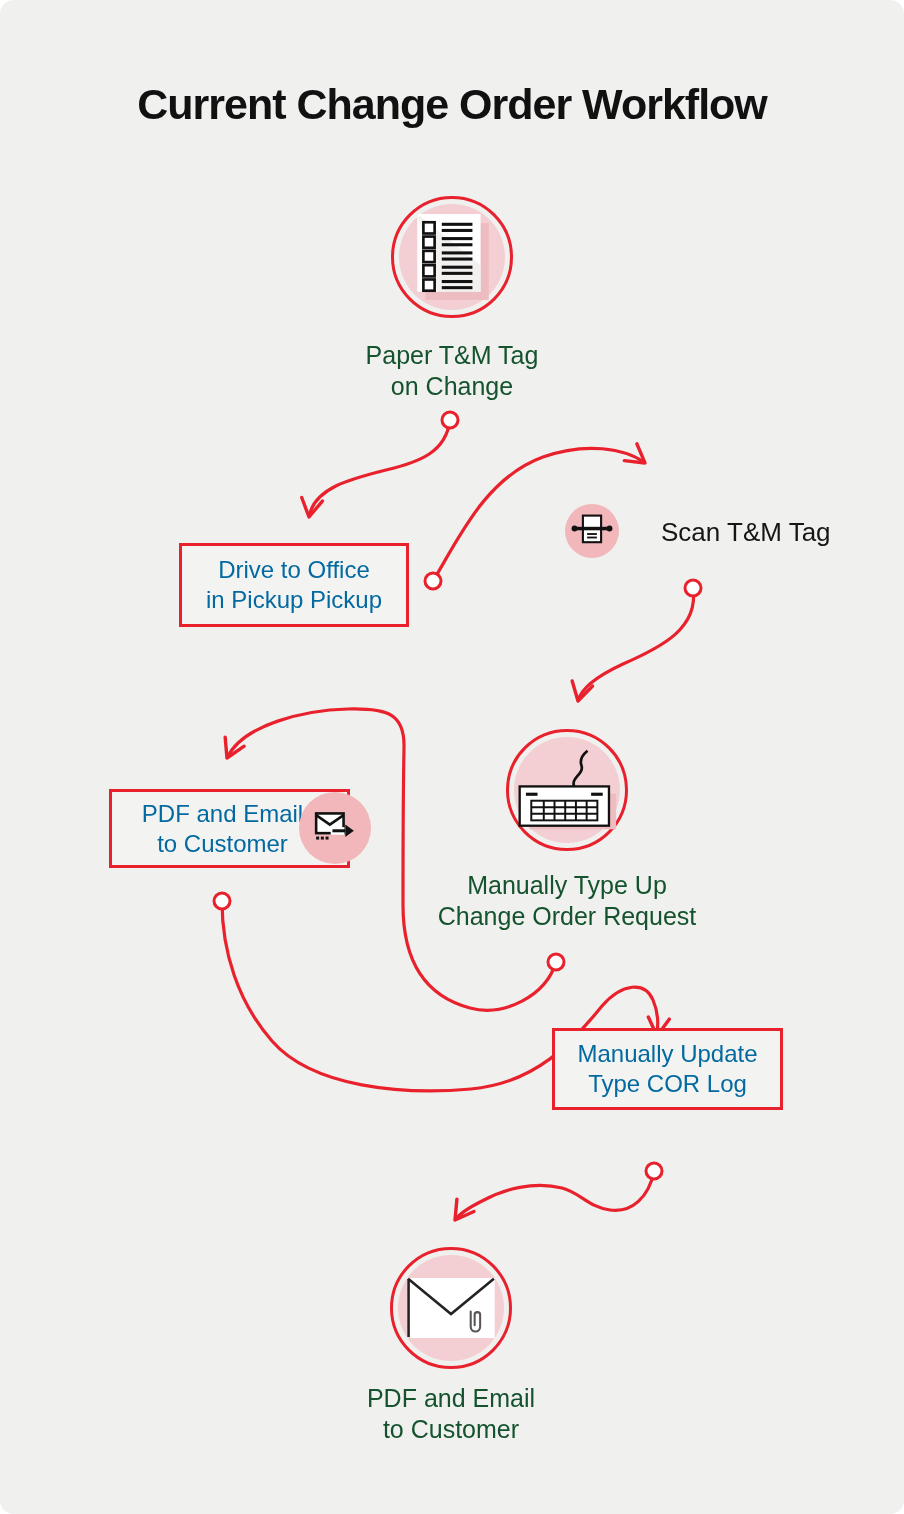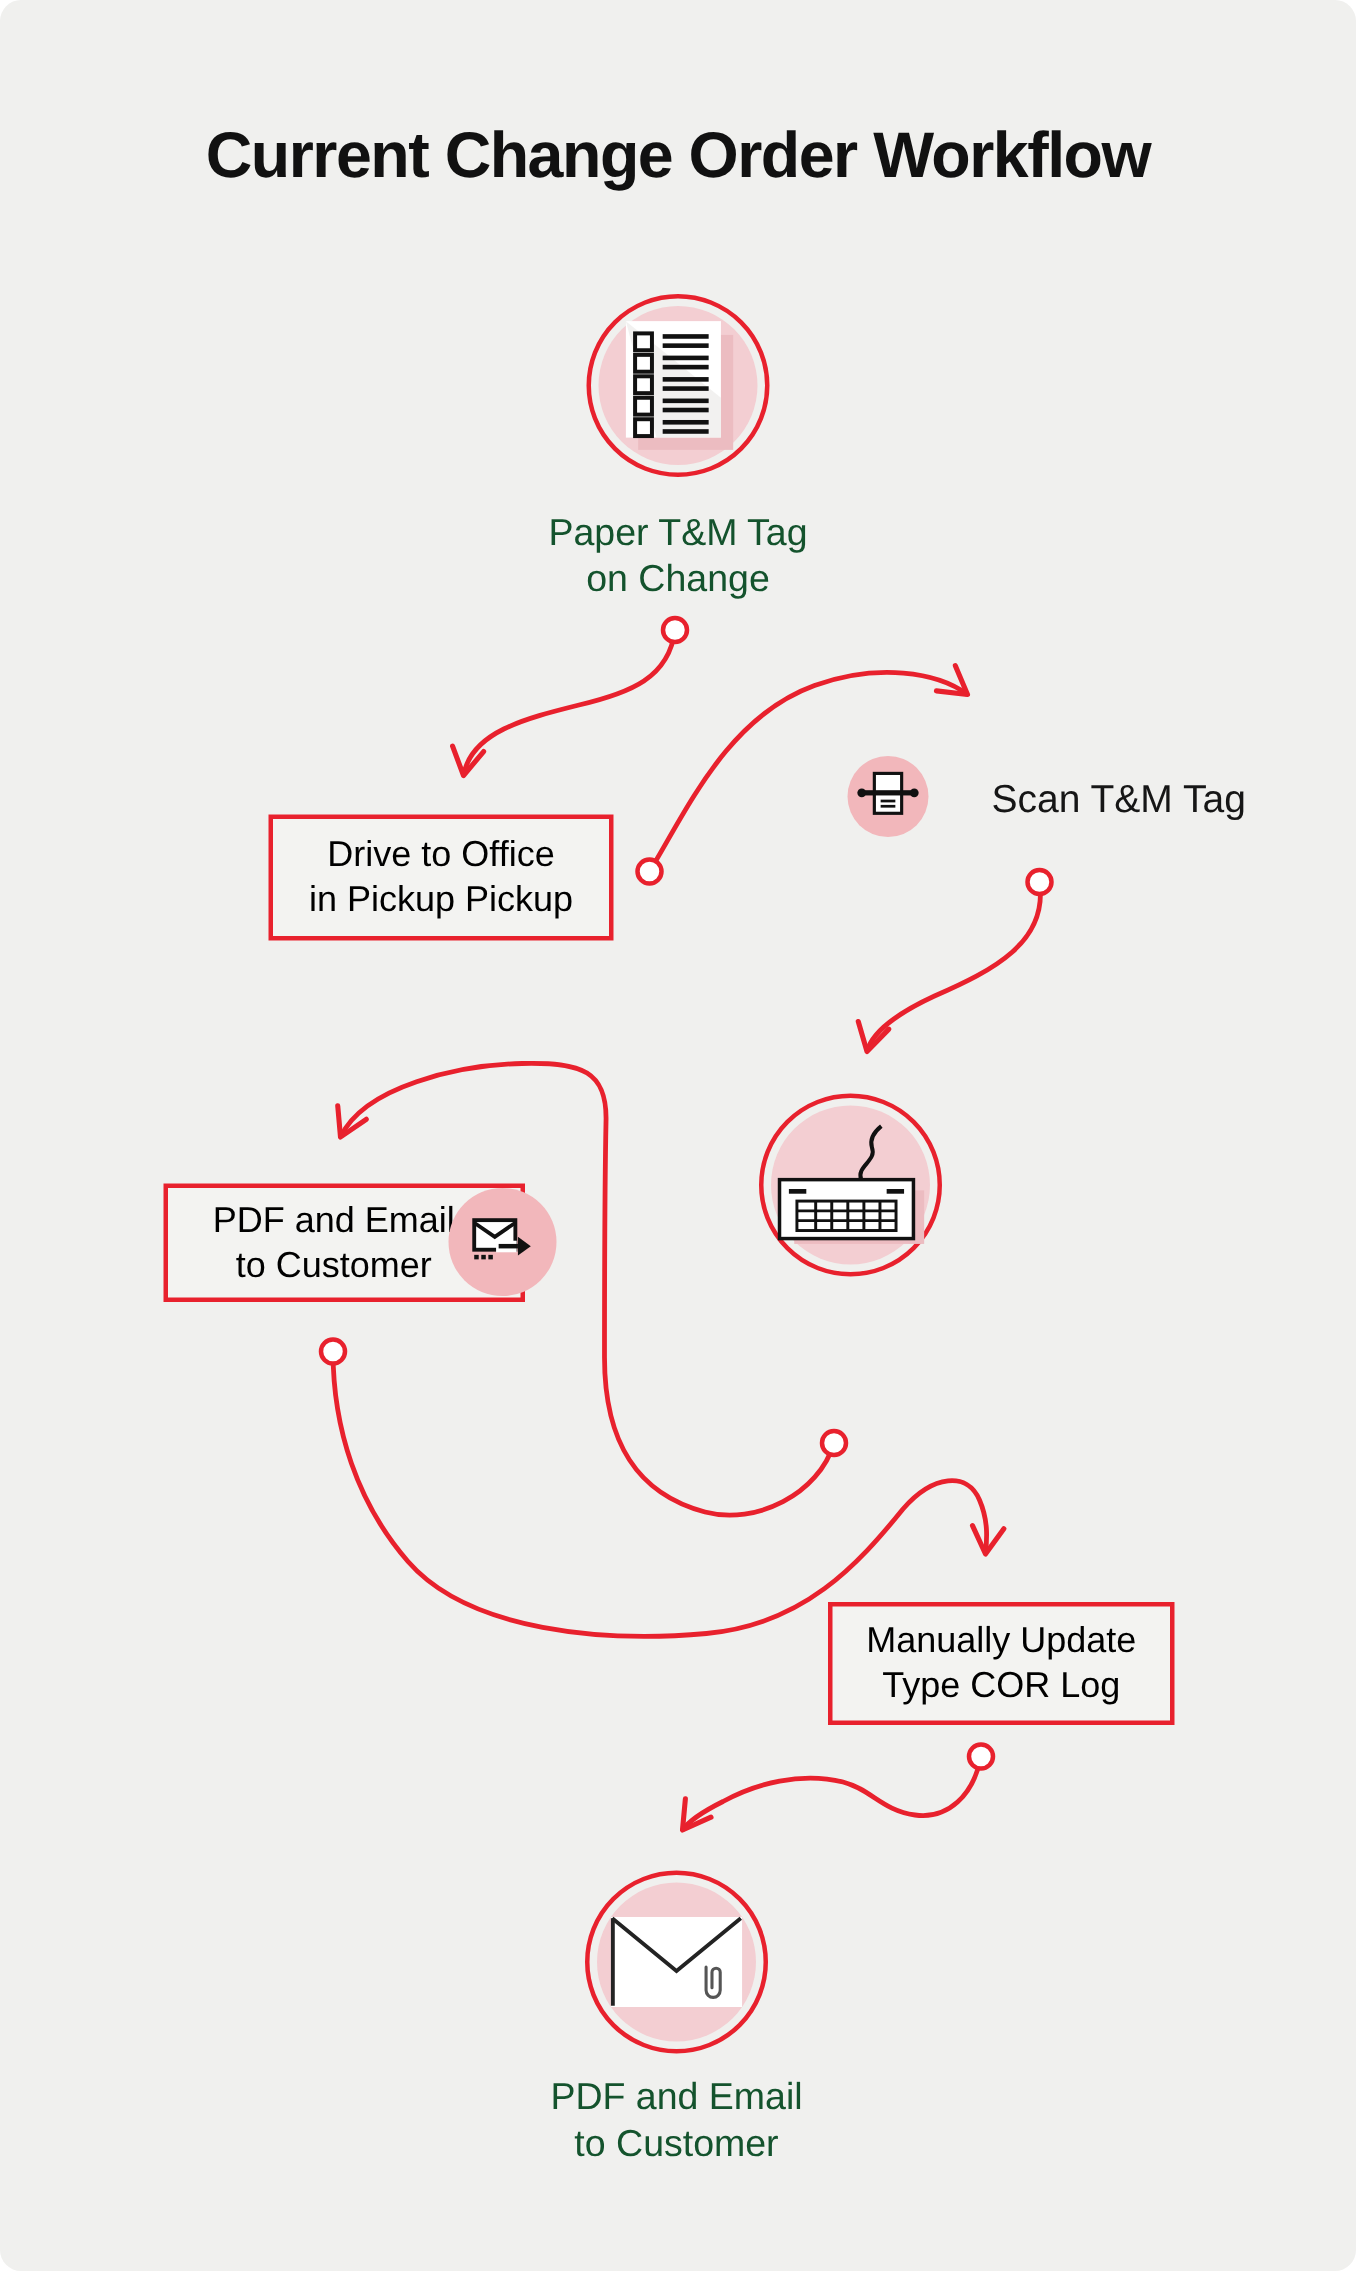--- a/index.html
+++ b/index.html
@@ -11,21 +11,21 @@
   .arrow-dot{fill:#ffffff;stroke:#e8212d;stroke-width:3px;}
 
   .big-node{position:absolute;width:116px;height:116px;border-radius:50%;border:3px solid #e8212d;display:flex;align-items:center;justify-content:center;}
   .big-node-fill{width:106px;height:106px;border-radius:50%;background:#f3ced2;display:flex;align-items:center;justify-content:center;}
   .small-node{position:absolute;width:54px;height:54px;border-radius:50%;background:#f2b7bb;display:flex;align-items:center;justify-content:center;}
   .badge{position:absolute;width:72px;height:72px;border-radius:50%;background:#f2b7bb;display:flex;align-items:center;justify-content:center;z-index:3;}
 
   .node-label{position:absolute;text-align:center;font-size:25px;line-height:31px;color:#14532d;transform:translateX(-50%);white-space:nowrap;}
   .side-label{position:absolute;font-size:26px;color:#161616;white-space:nowrap;margin-left:24px;}
 
-  .flow-box{position:absolute;border:3px solid #e8212d;background:#f3f3f1;display:flex;flex-direction:column;align-items:center;justify-content:center;text-align:center;font-size:24px;line-height:30px;color:#000000;z-index:2;}
+  .flow-box{position:absolute;border:3px solid #e8212d;background:#f3f3f1;display:flex;flex-direction:column;align-items:center;justify-content:center;text-align:center;font-size:24px;line-height:30px;color:#0369a1;z-index:2;}
 </style>
 </head>
 <body>
 
 <div class="panel">
 
   <div class="title">Current Change Order Workflow</div>
 
   <svg class="arrow-layer" width="904" height="1514" viewBox="0 0 904 1514">
     <defs>
@@ -119,39 +119,43 @@
             <line x1="42" y1="60" x2="42" y2="82"></line>
           <line x1="54" y1="60" x2="54" y2="82"></line>
             <line x1="66" y1="60" x2="66" y2="82"></line>
           <line x1="78" y1="60" x2="78" y2="82"></line>
           <line x1="16" y1="67.3" x2="90" y2="67.3"></line>
             <line x1="16" y1="74.6" x2="90" y2="74.6"></line>
         </g>
       </svg>
     </div>
   </div>
+  <div class="node-label" style="left:567px;top:870px;">
+    <div>Manually Type Up</div>
+    <div>Change Order Request</div>
+  </div>
 
   <div class="flow-box" style="left:109px;top:789px;width:221px;height:73px;padding-right:14px;">
     <div>PDF and Email</div>
     <div>to Customer</div>
   </div>
   <div class="badge" style="left:299px;top:792px;">
     <svg width="48" height="40" viewBox="0 0 56 46">
       <rect x="6" y="6" width="32" height="23" fill="#ffffff" stroke="#111" stroke-width="3"></rect>
       <path d="M6 8 L22 19 L38 8" fill="none" stroke="#111" stroke-width="3"></path>
       <rect x="23" y="22" width="16" height="9" fill="#ffffff"></rect>
       <rect x="25" y="24.5" width="15" height="3.5" fill="#111"></rect>
       <polygon points="40,19 50,26.3 40,33.5" fill="#111"></polygon>
       <rect x="6" y="33" width="3.5" height="3.5" fill="#111"></rect>
       <rect x="11.5" y="33" width="3.5" height="3.5" fill="#111"></rect>
       <rect x="17" y="33" width="3.5" height="3.5" fill="#111"></rect>
     </svg>
   </div>
 
-  <div class="flow-box" style="left:552px;top:1068px;width:225px;height:76px;">
+  <div class="flow-box" style="left:552px;top:1028px;width:225px;height:76px;">
     <div>Manually Update</div>
     <div>Type COR Log</div>
   </div>
 
   <div class="big-node" style="left:390px;top:1247px;">
     <div class="big-node-fill">
       <svg width="96" height="74" viewBox="0 0 112 86">
         <rect x="5" y="8" width="102" height="70" fill="#ffffff"></rect>
         <path d="M6.5 9 L6.5 77" stroke="#232323" stroke-width="3" fill="none"></path>
         <path d="M6 9 L56 50 L106 9" stroke="#232323" stroke-width="3" fill="none"></path>

